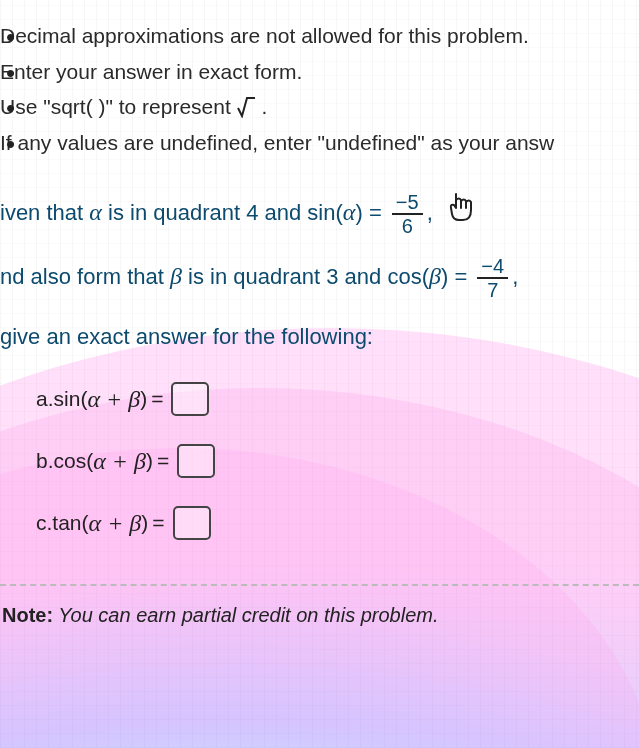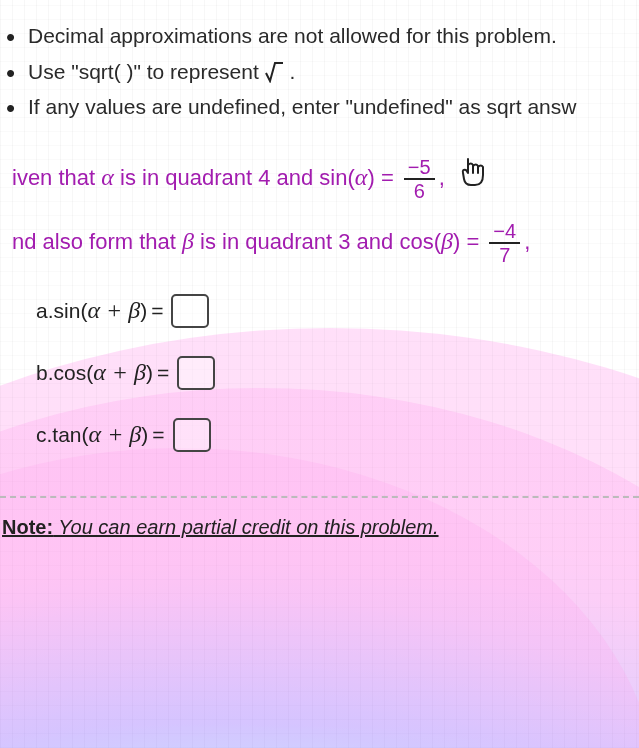--- a/index.html
+++ b/index.html
@@ -38,42 +38,41 @@
   }
   ul.instructions {
     list-style: none;
     margin: 0;
     padding: 20px 0 10px 0;
     font-size: 21px;
     line-height: 1.5;
     color: #2a2a2a;
   }
   ul.instructions li {
-    padding-left: 28px;
     position: relative;
     margin-bottom: 4px;
   }
   ul.instructions li::before {
     content: "•";
     position: absolute;
     left: 6px;
     top: -2px;
     font-size: 26px;
     color: #222;
   }
   .rootsym {
     display: inline-flex;
     align-items: baseline;
     vertical-align: -4px;
   }
   .rootsym svg { margin-right: 1px; }
   .body-text {
     font-size: 22px;
-    color: #a21caf;
-    padding: 18px 10px 0 12px;
+    color: #0c4a6e;
+    padding: 18px 10px 0 0;
     line-height: 1.6;
   }
   .math-i { font-style: italic; font-family: "Times New Roman", serif; font-size: 24px; }
   .frac {
     display: inline-flex;
     flex-direction: column;
     align-items: center;
     vertical-align: middle;
     font-size: 20px;
     line-height: 1.1;
@@ -106,21 +105,20 @@
   }
   .eq { margin: 0 4px; }
   .dash-line {
     border-top: 2px dashed #bbb;
     margin: 44px 0 18px 0;
   }
   .note {
     font-size: 20px;
     padding-left: 2px;
     color: #222;
-    text-decoration: underline;
   }
   .note .i { font-style: italic; }
 </style>
 </head>
 <body>
 
 <div class="bg-grid"></div>
 
 <svg class="rainbow" viewBox="0 0 900 520" preserveAspectRatio="none">
   <defs>
@@ -139,30 +137,33 @@
   <ellipse cx="300" cy="580" rx="480" ry="360" fill="url(#rg)" opacity="0.25"></ellipse>
 </svg>
 
 <div class="content">
 
   <ul class="instructions">
     <li>
       <span>Decimal approximations are not allowed for this problem.</span>
     </li>
     <li>
+      <span>Enter your answer in exact form.</span>
+    </li>
+    <li>
       <span>Use "sqrt( )" to represent </span>
       <span class="rootsym">
         <svg width="18" height="22" viewBox="0 0 18 22">
           <path d="M1 12 L5 20 L10 2 L18 2" stroke="#222" stroke-width="2" fill="none"></path>
         </svg>
       </span>
       <span>.</span>
     </li>
     <li>
-      <span>If any values are undefined, enter "undefined" as sqrt answ</span>
+      <span>If any values are undefined, enter "undefined" as your answ</span>
     </li>
   </ul>
 
   <div class="body-text">
     <span>iven that </span><span class="math-i">α</span><span> is in quadrant 4 and sin(</span><span class="math-i">α</span><span>) = </span>
     <span class="frac">
       <span class="num">−5</span>
       <span class="bar2"></span>
       <span class="den">6</span>
     </span><span>,</span>
@@ -175,20 +176,21 @@
 
   <div class="body-text">
     <span>nd also form that </span><span class="math-i">β</span><span> is in quadrant 3 and cos(</span><span class="math-i">β</span><span>) = </span>
     <span class="frac">
       <span class="num">−4</span>
       <span class="bar2"></span>
       <span class="den">7</span>
     </span><span>,</span>
   </div>
 
+  <div class="body-text">give an exact answer for the following:</div>
 
   <div class="prompts">
     <div class="prompt-row">
       <span>a. </span>
       <span>sin</span>(<span class="math-i">α + β</span>)
       <span class="eq">=</span>
       <span class="answer-box"></span>
     </div>
     <div class="prompt-row">
       <span>b. </span>

